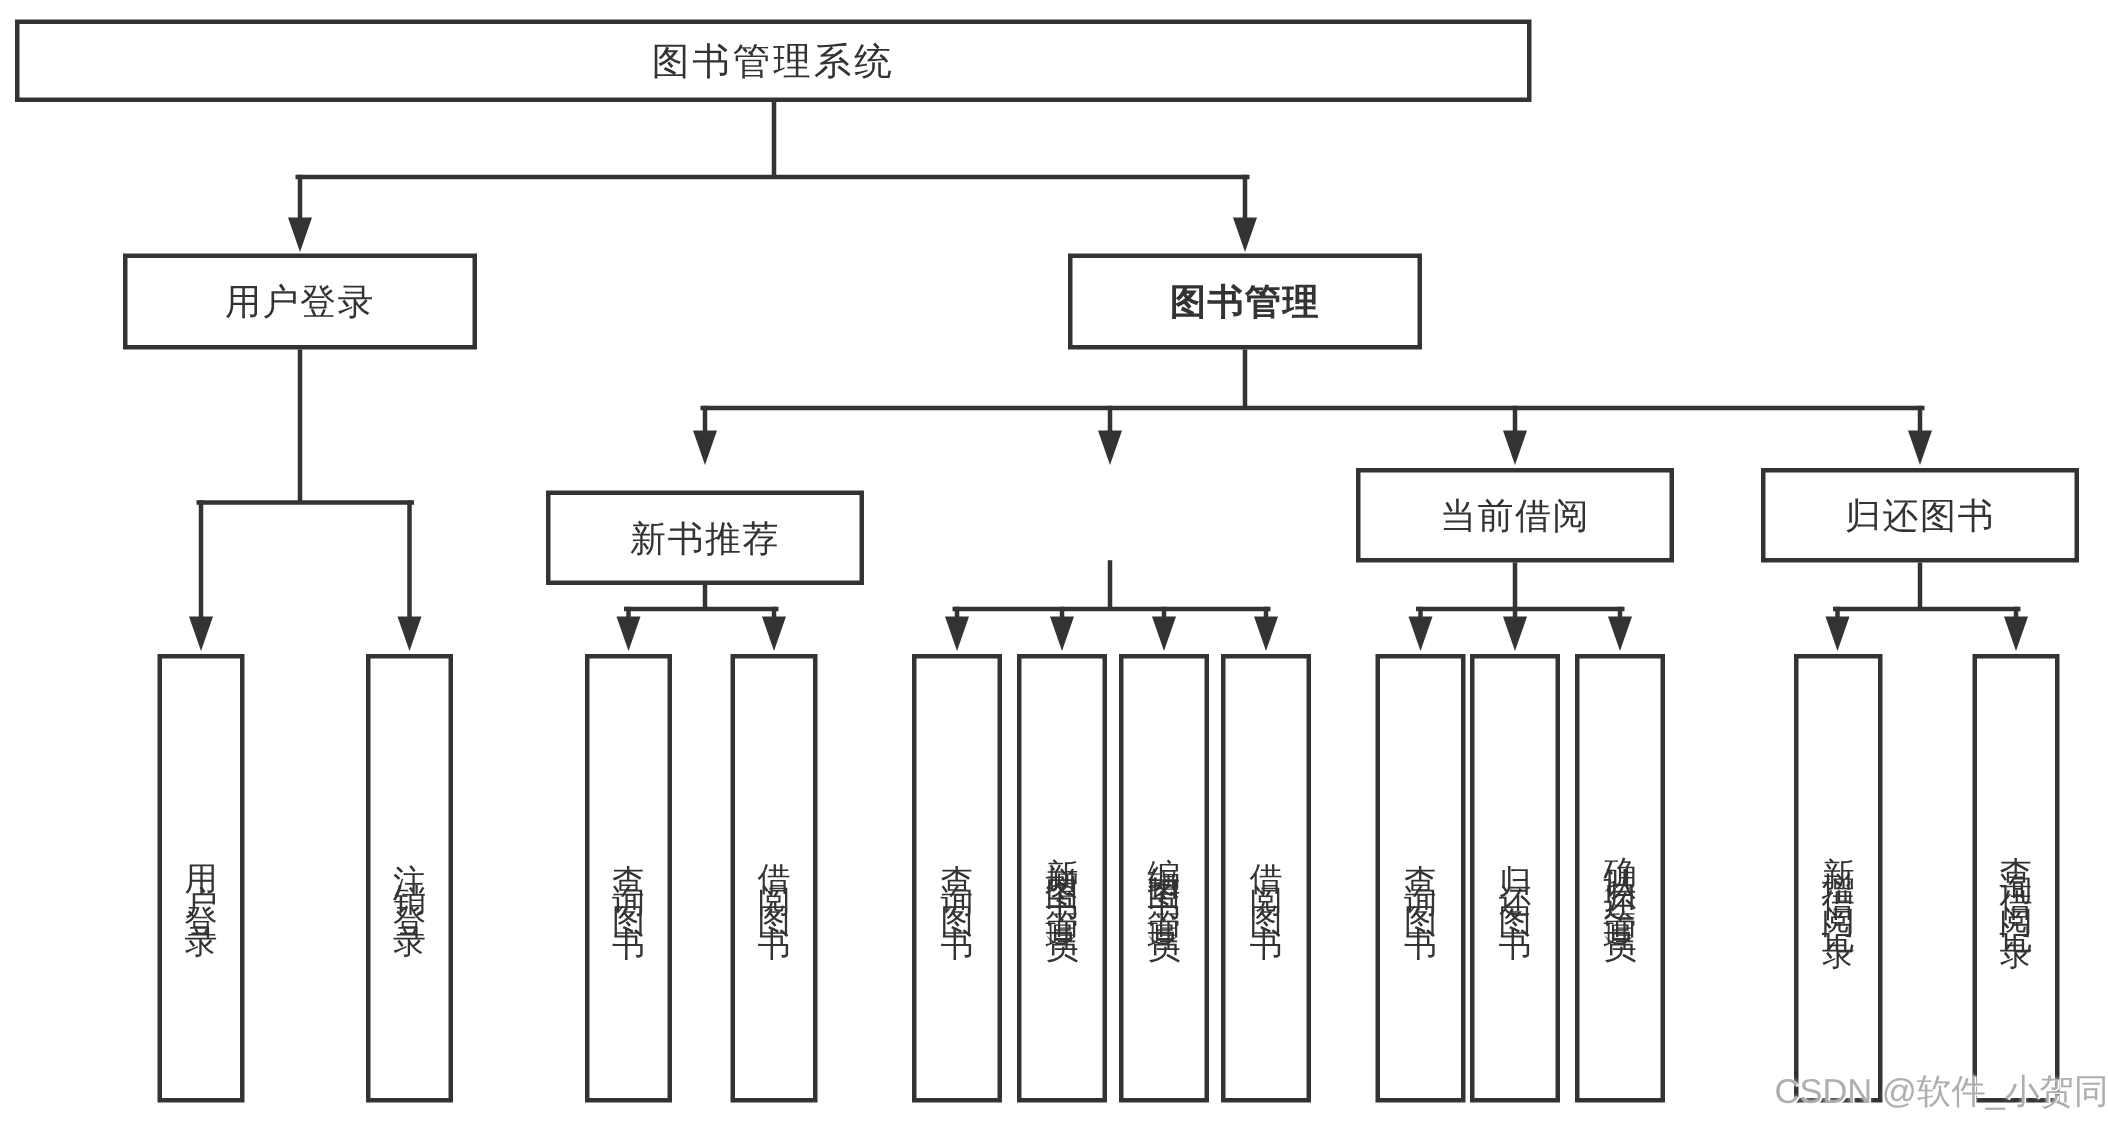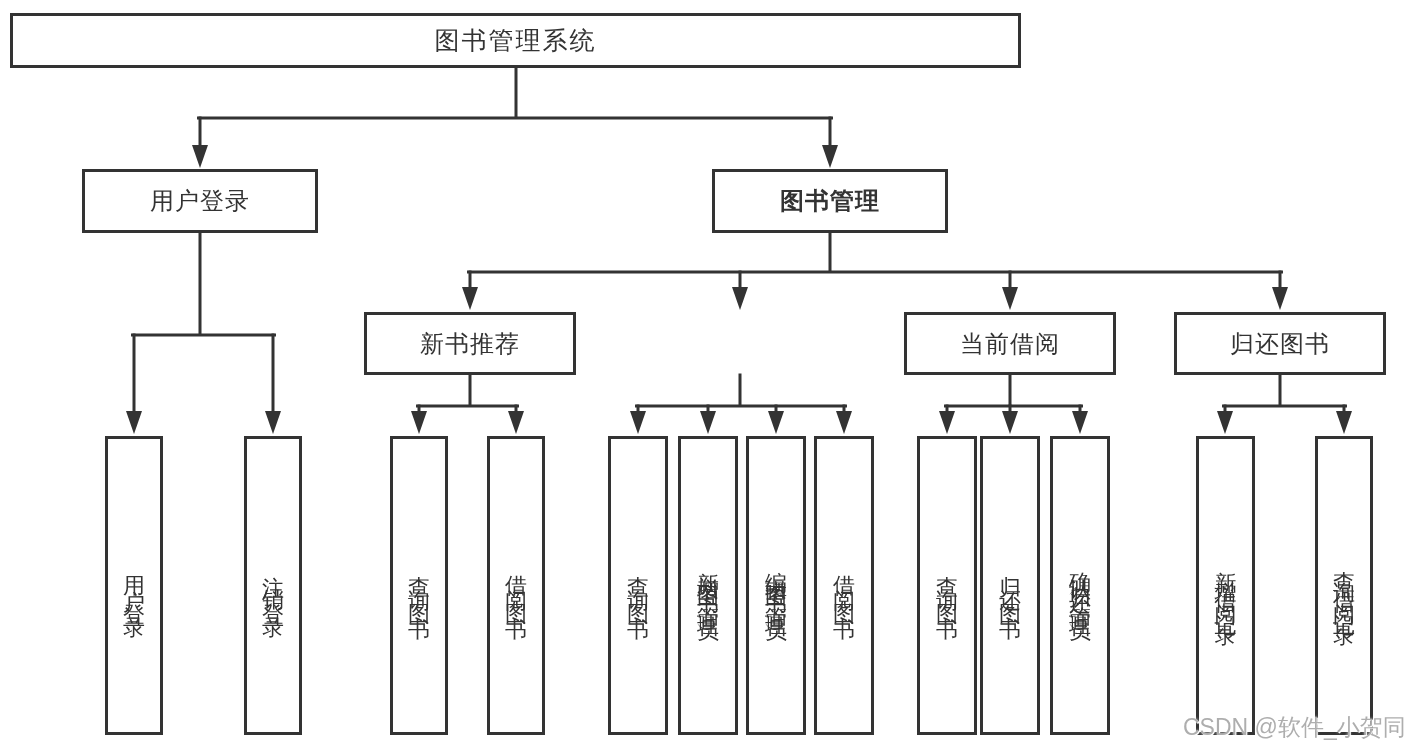--- a/index.html
+++ b/index.html
@@ -108,21 +108,21 @@
     <span class="hlabel root-label">图书管理系统</span>
   </div>
 
   <div class="node" style="left:82px;top:169px;width:236px;height:64px;">
     <span class="hlabel">用户登录</span>
   </div>
   <div class="node" style="left:712px;top:169px;width:236px;height:64px;font-weight:bold;">
     <span class="hlabel">图书管理</span>
   </div>
 
-  <div class="node" style="left:364px;top:312px;width:212px;height:63px;">
+  <div class="node" style="left:364px;top:327px;width:212px;height:63px;">
     <span class="hlabel">新书推荐</span>
   </div>
   <div class="node" style="left:904px;top:312px;width:212px;height:63px;text-align:center;">
     <span class="hlabel">当前借阅</span>
   </div>
   <div class="node" style="left:1174px;top:312px;width:212px;height:63px;">
     <span class="hlabel">归还图书</span>
   </div>
 
   <div class="node" style="left:105px;top:436px;width:58px;height:299px;">

